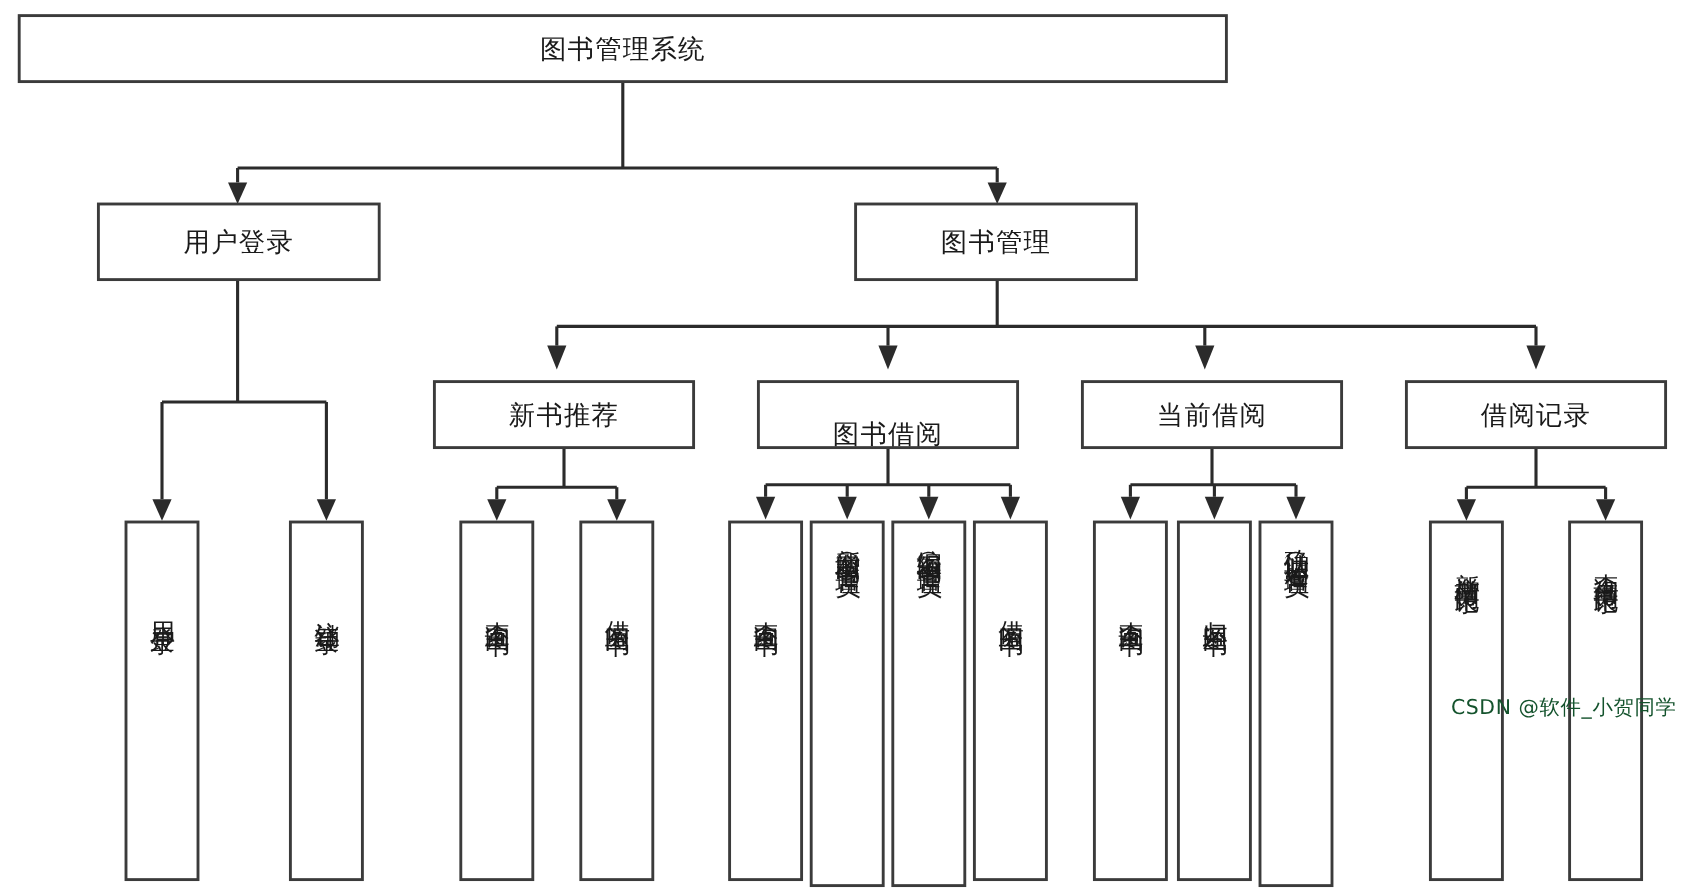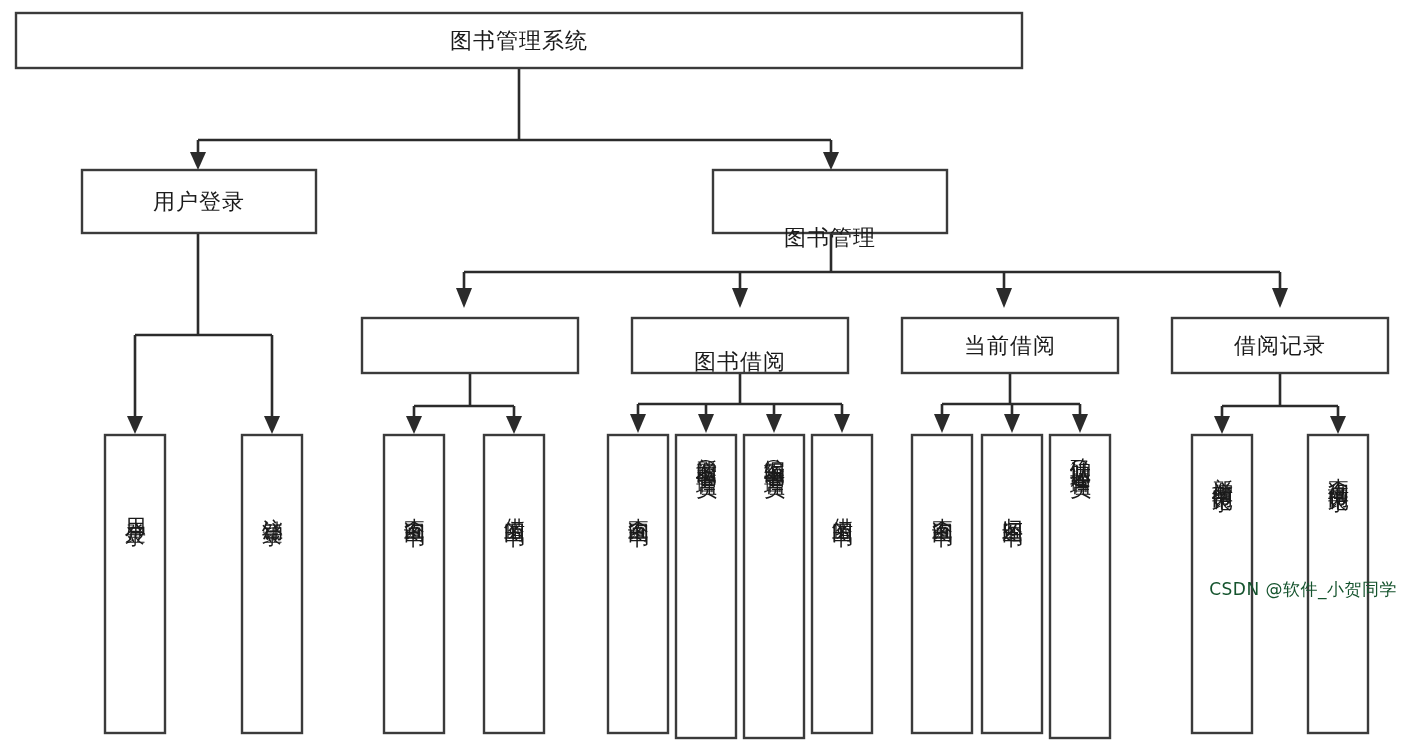--- a/index.html
+++ b/index.html
@@ -196,24 +196,27 @@
   </svg>
 
   <div class="hlabel-wrap" style="left:16px; top:13px; width:1006px; height:55px;">
     <span class="hlabel-text">图书管理系统</span>
   </div>
 
   <div class="hlabel-wrap" style="left:82px; top:170px; width:234px; height:63px;">
     <span class="hlabel-text">用户登录</span>
   </div>
 
-  <div class="hlabel-wrap" style="left:713px; top:170px; width:234px; height:63px;margin-top:36px;">
+  <div class="hlabel-wrap" style="left:713px; top:170px; width:234px; height:63px;">
     <span class="hlabel-text">图书管理</span>
   </div>
 
+  <div class="hlabel-wrap" style="left:362px; top:318px; width:216px; height:55px;">
+    <span class="hlabel-text">新书推荐</span>
+  </div>
 
   <div class="hlabel-wrap" style="left:632px; top:318px; width:216px; height:55px;margin-top:16px;">
     <span class="hlabel-text">图书借阅</span>
   </div>
 
   <div class="hlabel-wrap" style="left:1172px; top:318px; width:216px; height:55px;">
     <span class="hlabel-text">借阅记录</span>
   </div>
 
   <div class="hlabel-wrap" style="left:902px; top:318px; width:216px; height:55px;">

